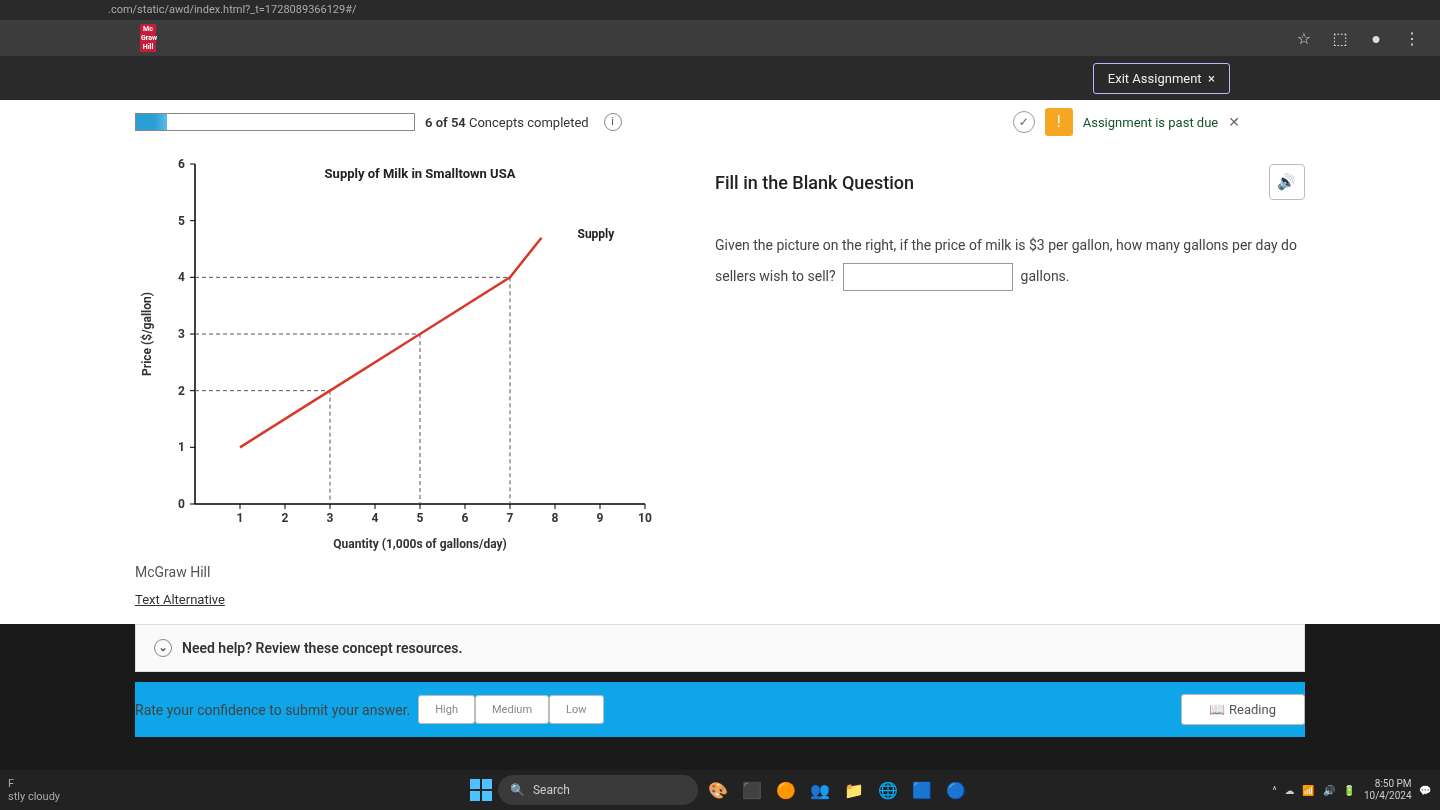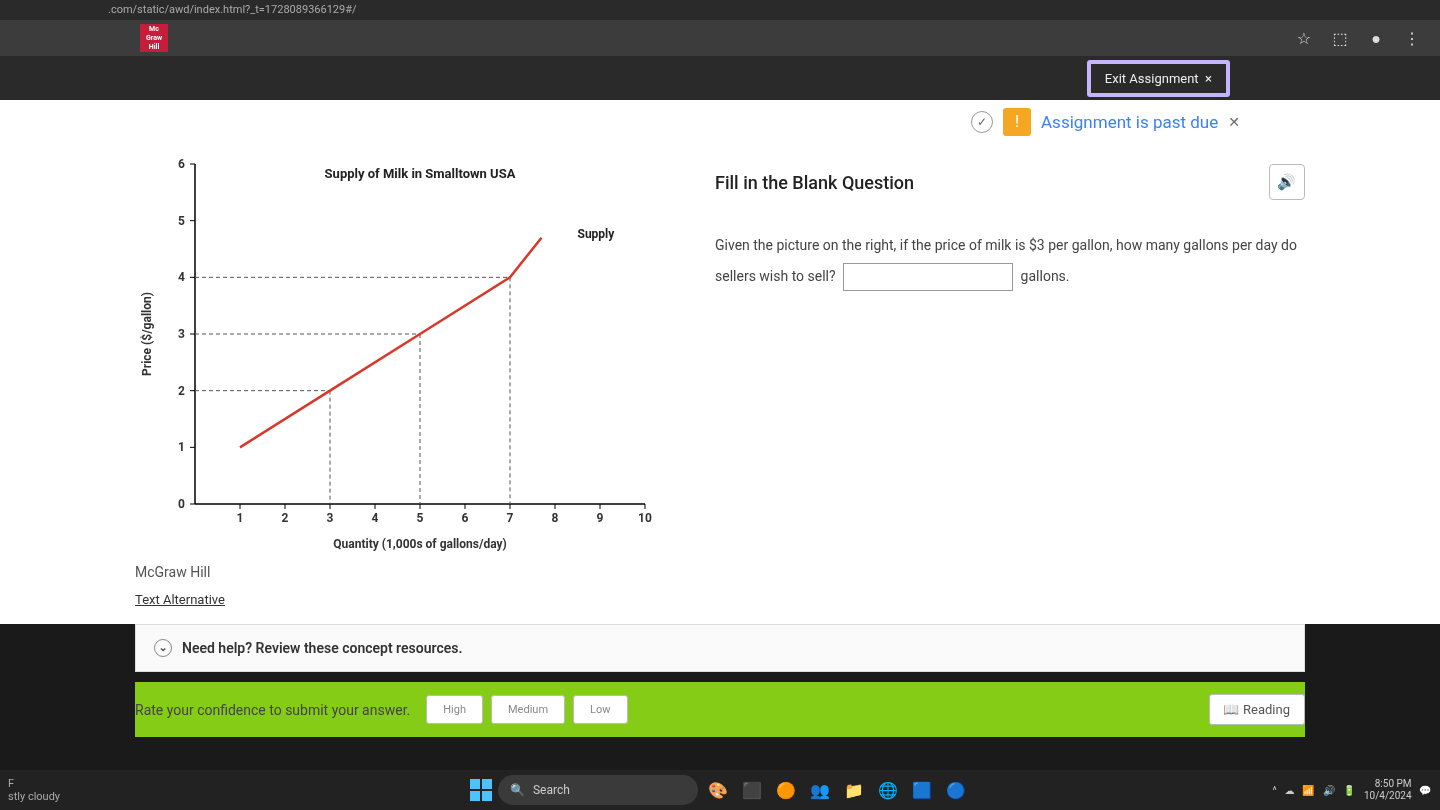--- a/index.html
+++ b/index.html
@@ -3,41 +3,41 @@
 <meta charset="utf-8">
 <style>
 * { margin:0; padding:0; box-sizing:border-box; font-family:-apple-system,BlinkMacSystemFont,"Segoe UI",Roboto,Arial,sans-serif; }
 body { background:#1a1a1a; width:1440px; height:810px; overflow:hidden; position:relative; }
 
 
 .url-bar { height:20px; background:#2a2a2a; color:#aaa; font-size:11px; padding-left:108px; line-height:20px; }
 
 
 .chrome-bar { height:36px; background:#3c3c3c; display:flex; align-items:center; padding:0 10px; }
-.logo { width:28px; height:28px; background:#c41e3a; color:#fff; font-size:7px; font-weight:bold; line-height:9px; padding:1px; margin-left:130px; text-align:center; }
+.logo { width:16px; height:28px; background:#c41e3a; color:#fff; font-size:7px; font-weight:bold; line-height:9px; padding:1px; margin-left:130px; text-align:center; }
 .chrome-spacer { flex:1; }
 .chrome-icon { width:20px; height:20px; margin:0 8px; color:#ddd; display:flex; align-items:center; justify-content:center; font-size:16px; }
 
 
 .app-bar { height:44px; background:#2a2a2a; display:flex; align-items:center; justify-content:flex-end; padding-right:210px; }
-.exit-btn { border:4px solid #c4b5fd; background:transparent; color:#eee; padding:7px 14px; font-size:13px; border-radius:3px; }
+.exit-btn { border:1px solid #c4b5fd; background:transparent; color:#eee; padding:7px 14px; font-size:13px; border-radius:3px; }
 
 
 .status-row { background:#fff; padding:8px 0; display:flex; align-items:center; }
 .prog-wrap { margin-left:135px; display:flex; align-items:center; gap:10px; }
 .prog-bar { width:280px; height:18px; border:1px solid #888; background:#fff; position:relative; }
 .prog-fill { position:absolute; left:0; top:0; height:100%; width:11%; background:linear-gradient(90deg,#2a9fd6 60%,#5bbde8); }
 .prog-text { font-size:13px; color:#333; }
 .prog-text b { font-weight:600; }
 .info-circ { width:18px; height:18px; border:1px solid #888; border-radius:50%; line-height:16px; text-align:center; font-size:11px; color:#555; margin-left:5px; }
 .status-spacer { flex:1; }
 .status-right { display:flex; align-items:center; gap:10px; margin-right:200px; }
 .chk-circ { width:22px; height:22px; border:1px solid #999; border-radius:50%; line-height:20px; text-align:center; font-size:12px; color:#666; }
 .warn-sq { width:28px; height:28px; background:#f5a623; color:#fff; border-radius:3px; line-height:28px; text-align:center; font-size:16px; }
-.past-due { font-size:17px; color:#3b82f6; }
+.past-due { font-size:13px; color:#14532d; }
 .close-x { font-size:14px; color:#666; cursor:pointer; }
 
 
 .content { background:#fff; padding:10px 135px 0 135px; display:flex; gap:40px; height:480px; }
 .left-col { flex:0 0 540px; }
 .chart-box { width:540px; height:400px; position:relative; }
 .chart-svg { width:100%; height:100%; }
 .attrib { font-size:14px; color:#555; margin-top:10px; }
 .text-alt { font-size:13px; color:#333; text-decoration:underline; margin-top:12px; display:inline-block; }
 
@@ -46,25 +46,25 @@
 .q-title { font-size:18px; font-weight:500; color:#222; flex:1; }
 .audio-btn { width:36px; height:36px; border:1px solid #bbb; border-radius:4px; background:#fff; line-height:34px; text-align:center; font-size:15px; color:#555; }
 .q-body { font-size:14px; color:#444; line-height:2.2; margin-top:30px; }
 .blank { display:inline-block; width:170px; height:28px; border:1px solid #999; vertical-align:middle; margin:0 4px; }
 
 
 .help-bar { margin:0 135px; border:1px solid #ddd; background:#fafafa; padding:14px 18px; font-size:14px; font-weight:600; color:#333; display:flex; align-items:center; gap:10px; }
 .help-chev { width:18px; height:18px; border:1px solid #888; border-radius:50%; line-height:15px; text-align:center; font-size:11px; color:#555; }
 
 
-.conf-bar { margin:10px 135px 16px 135px; background:#84cc16; padding:12px 0; display:flex; align-items:center; gap:8px; }
+.conf-bar { margin:10px 135px 16px 135px; background:#0ea5e9; padding:12px 0; display:flex; align-items:center; gap:0; }
 .conf-label { font-size:14px; color:#444; margin-right:8px; }
 .conf-btn { border:1px solid #bbb; background:#fff; color:#888; padding:7px 16px; font-size:11px; border-radius:3px; }
 .conf-spacer { flex:1; }
-.reading-btn { border:1px solid #bbb; background:#fff; color:#555; padding:7px 14px; font-size:13px; border-radius:3px; }
+.reading-btn { border:1px solid #bbb; background:#fff; color:#555; padding:7px 28px; font-size:13px; border-radius:3px; }
 
 
 .taskbar { position:absolute; left:0; right:0; bottom:0; height:40px; background:#222; display:flex; align-items:center; padding:0 8px; }
 .weather { color:#aaa; font-size:11px; line-height:13px; }
 .tb-center { position:absolute; left:50%; transform:translateX(-50%); display:flex; align-items:center; gap:6px; }
 .start { width:22px; height:22px; display:grid; grid-template:1fr 1fr/1fr 1fr; gap:2px; }
 .start div { background:#4cc2ff; }
 .search-box { width:200px; height:30px; background:#3a3a3a; border-radius:15px; display:flex; align-items:center; padding:0 12px; color:#ccc; font-size:12px; gap:8px; }
 .tb-icon { width:28px; height:28px; border-radius:4px; display:flex; align-items:center; justify-content:center; font-size:16px; }
 .tb-right { margin-left:auto; display:flex; align-items:center; gap:8px; color:#ccc; font-size:10px; }
@@ -88,20 +88,30 @@
   <div class="chrome-icon">⬚</div>
   <div class="chrome-icon">●</div>
   <div class="chrome-icon">⋮</div>
 </div>
 
 <div class="app-bar">
   <button class="exit-btn"><span>Exit Assignment</span> &nbsp;×</button>
 </div>
 
 <div class="status-row">
+  <div class="prog-wrap">
+    <div class="prog-bar">
+        <div class="prog-fill"></div>
+      </div>
+    <div class="prog-text">
+      <b><span>6</span> of <span>54</span></b>
+      <span>Concepts completed</span>
+    </div>
+    <div class="info-circ">i</div>
+  </div>
   <div class="status-spacer"></div>
   <div class="status-right">
     <div class="chk-circ">✓</div>
     <div class="warn-sq">!</div>
     <span class="past-due">Assignment is past due</span>
     <span class="close-x">✕</span>
   </div>
 </div>
 
 <div class="content">

